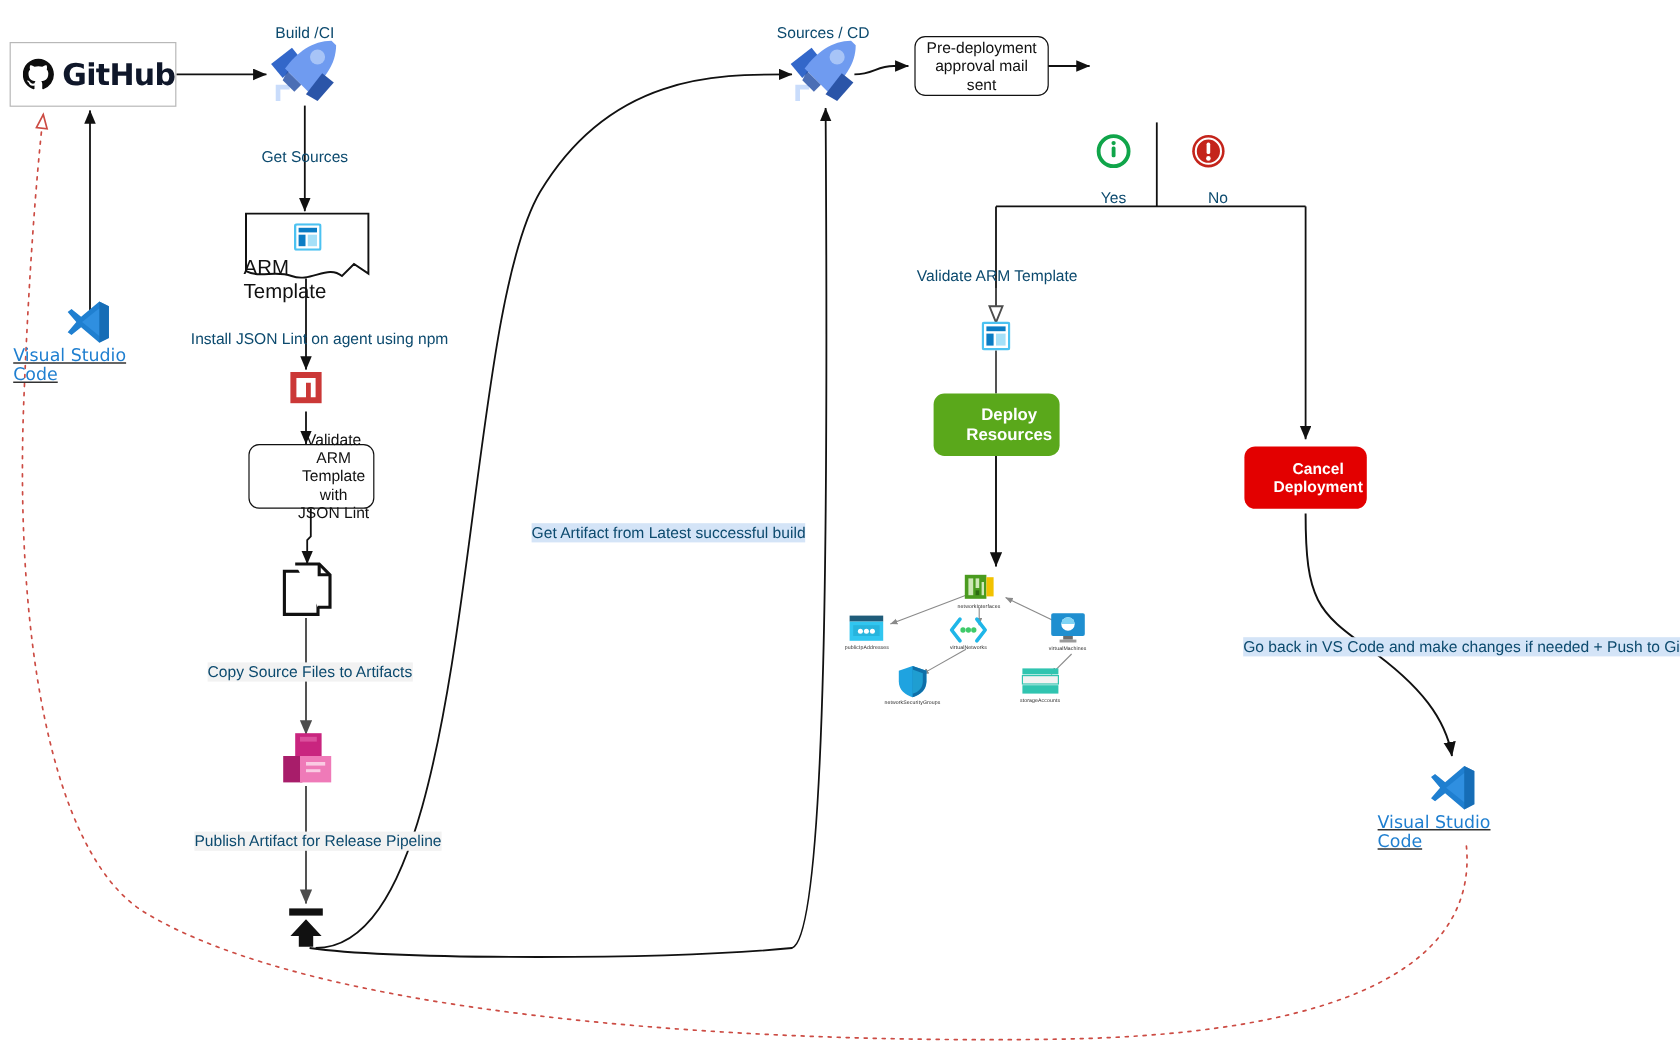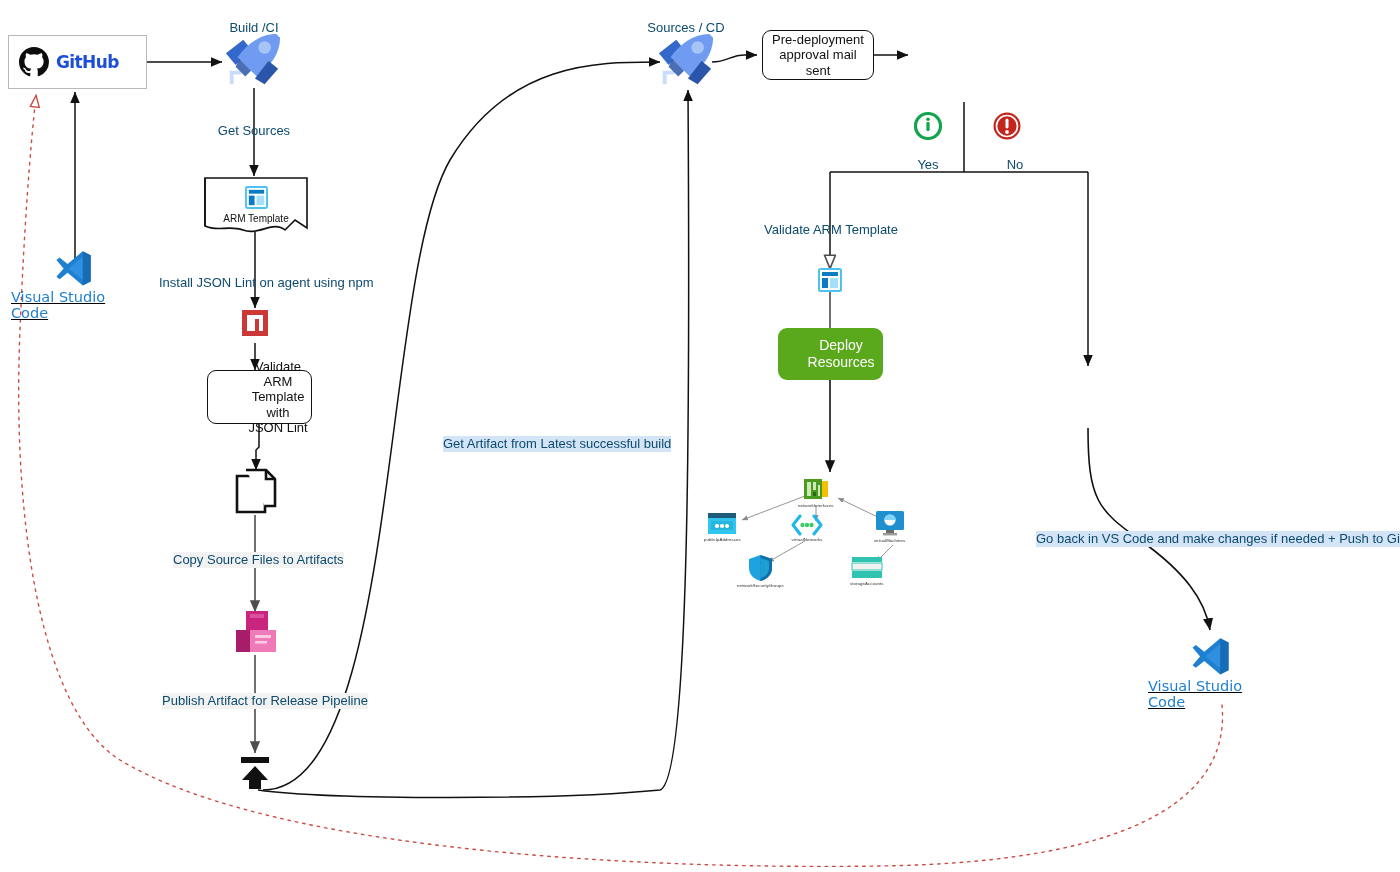--- a/index.html
+++ b/index.html
@@ -32,52 +32,52 @@
 
   
   .gh-card {
     width: 139px; height: 54px;
     border: 1px solid #b8b8b8;
     background: #fff;
     display: flex; align-items: center; gap: 7px;
     padding-left: 10px;
   }
   .gh-word {
-    font-size: 17px; font-weight: bold; color: #1d4ed8;
+    font-size: 25px; font-weight: bold; color: #0f172a;
     letter-spacing: -0.6px; font-family: "DejaVu Sans", sans-serif;
   }
 
   
   .proc {
     border: 1.3px solid #111;
     border-radius: 9px;
     background: #fff;
     display: flex; align-items: center; 
     text-align: center;
     font-size: 13px; color: #111;
     line-height: 1.18;
     padding: 3px;
   }
-  .proc.filled { border: none; color: #fff; font-weight: normal; padding-left: 24px; }
+  .proc.filled { border: none; color: #fff; font-weight: bold; padding-left: 24px; }
 
   
   .diamond-wrap { position: absolute; }
   .diamond-txt {
     position: absolute; inset: 0;
     display: flex; align-items: center; justify-content: center;
     text-align: center; font-size: 13px; color: #111; line-height: 1.2;
   }
 
   
   .doc-shape { position: absolute; }
   .doc-inner {
     position: absolute; left: 0; right: 0; top: 10px;
     display: flex; flex-direction: column; align-items: center; gap: 4px;
   }
-  .doc-inner .cap { font-size: 10px; color: #111; }
+  .doc-inner .cap { font-size: 17px; color: #111; }
 
   
   .vsc { position: absolute; display: flex; flex-direction: column; align-items: center; text-decoration: underline; }
   .vsc .cap { font-size: 14.5px; color: #1f7fd0; margin-top: 1px;
               font-family: "DejaVu Sans", sans-serif; }
 
   .resgrid { position: absolute; }
   .res { position: absolute; display:flex; flex-direction:column; align-items:center; }
   .res .rcap { font-size: 4.3px; color: #2b2b2b; margin-top: 1px; letter-spacing: .1px;}
 </style>
@@ -381,20 +381,24 @@
     <div class="res" style="left:160px; top:86px;">
       <svg width="32" height="24" viewBox="0 0 32 24">
         <rect x="1" y="1" width="30" height="5" fill="#30c4b0"></rect>
         <rect x="1" y="7" width="30" height="7" fill="#f2f2f2" stroke="#30c4b0" stroke-width="1"></rect>
         <rect x="1" y="15" width="30" height="7" fill="#30c4b0"></rect>
       </svg>
       <span class="rcap">storageAccounts</span>
     </div>
   </div>
 
+  <div class="node proc filled" style="left:1037px; top:372px; width:102px; height:52px;
+       background:#e30000; font-size:13px;">
+    <span>Cancel Deployment</span>
+  </div>
 
   <div class="lbl hl-blue" style="left:1036px; top:531px;">Go back in VS Code and make changes if needed + Push to Github</div>
 
   <div class="vsc" style="left:1148px; top:635px; width:126px;">
     <svg width="42" height="42" viewBox="0 0 100 100">
       <path fill="#1f7fd0" d="M72 8 L92 18 L92 84 L72 94 L34 62 L14 78 L6 72 L24 51 L6 30 L14 24 L34 40 Z"></path>
       <path fill="#2f8fe0" d="M72 22 L72 80 L36 51 Z"></path>
       <path fill="#0f5fa0" d="M72 8 L92 18 L92 84 L72 94 Z" opacity=".55"></path>
     </svg>
     <span class="cap">Visual Studio Code</span>

